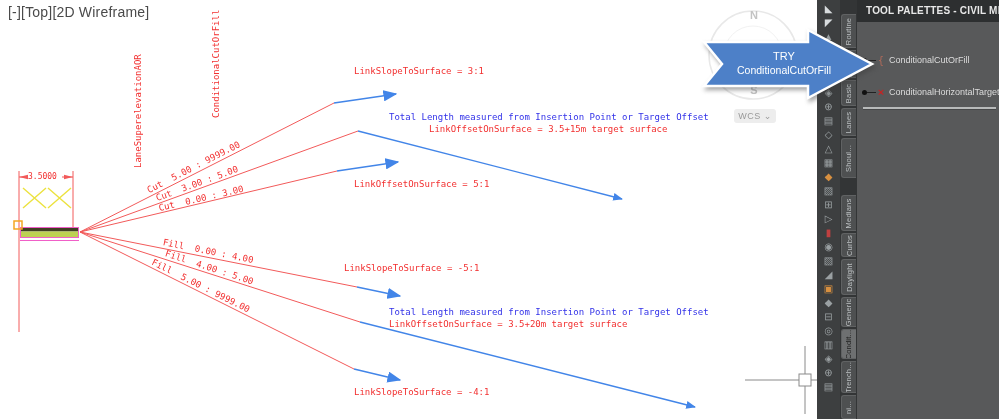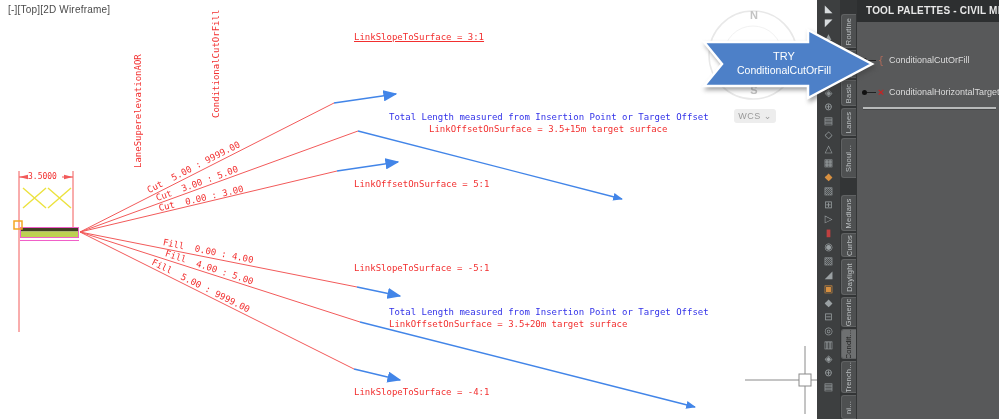--- a/index.html
+++ b/index.html
@@ -1,21 +1,21 @@
 <!DOCTYPE html>
 <html><head>
 <meta charset="utf-8">
 <style>
   html,body{margin:0;padding:0;background:#222;}
   .stage{position:relative;width:999px;height:419px;overflow:hidden;background:#fff;
          font-family:"Liberation Sans",sans-serif;}
   
   .canvas{position:absolute;left:0;top:0;width:817px;height:419px;background:#ffffff;}
   .canvas svg{position:absolute;left:0;top:0;}
-  .vplabel{position:absolute;left:8px;top:4px;font-size:10px;color:#4a4a4a;letter-spacing:.2px;}
+  .vplabel{position:absolute;left:8px;top:4px;font-size:14px;color:#4a4a4a;letter-spacing:.2px;}
   .anno{position:absolute;font-family:"DejaVu Sans Mono",monospace;font-size:9px;white-space:pre;line-height:11px;}
   .red{color:#f22f2f;}
   .blue{color:#3232e8;}
   .fl{position:absolute;font-family:"DejaVu Sans Mono",monospace;font-size:9px;color:#f22f2f;white-space:pre;transform-origin:0 100%;}
   .fl1{left:150px;top:185px;transform:rotate(-27deg);}
   .fl2{left:158px;top:193px;transform:rotate(-20deg);}
   .fl3{left:160px;top:203px;transform:rotate(-13deg);}
   .fl4{left:162px;top:237px;transform:rotate(11.2deg);}
   .fl5{left:164px;top:248px;transform:rotate(18deg);}
   .fl6{left:150px;top:256px;transform:rotate(26.5deg);}
@@ -132,25 +132,25 @@
     <div class="vert vlane">LaneSuperelevationAOR</div>
     <div class="vert vcond">ConditionalCutOrFill</div>
 
     <div class="fl fl1">Cut  5.00 : 9999.00</div>
     <div class="fl fl2">Cut  3.00 : 5.00</div>
     <div class="fl fl3">Cut  0.00 : 3.00</div>
     <div class="fl fl4">Fill  0.00 : 4.00</div>
     <div class="fl fl5">Fill  4.00 : 5.00</div>
     <div class="fl fl6">Fill  5.00 : 9999.00</div>
 
-    <div class="anno red" style="left:354px;top:32px;text-decoration:underline;">LinkSlopeToSurface = 3:1</div>
+    <div class="anno red" style="left:354px;top:66px;">LinkSlopeToSurface = 3:1</div>
     <div class="anno blue" style="left:389px;top:112px;">Total Length measured from Insertion Point or Target Offset</div>
     <div class="anno red" style="left:389px;top:124px;padding-left:40px;">LinkOffsetOnSurface = 3.5+15m target surface</div>
     <div class="anno red" style="left:354px;top:179px;">LinkOffsetOnSurface = 5:1</div>
-    <div class="anno red" style="left:354px;top:263px;">LinkSlopeToSurface = -5:1</div>
+    <div class="anno red" style="left:344px;top:263px;">LinkSlopeToSurface = -5:1</div>
     <div class="anno blue" style="left:389px;top:307px;">Total Length measured from Insertion Point or Target Offset</div>
     <div class="anno red" style="left:389px;top:319px;">LinkOffsetOnSurface = 3.5+20m target surface</div>
     <div class="anno red" style="left:354px;top:387px;">LinkSlopeToSurface = -4:1</div>
 
     <div class="compass-n">N</div>
     <div class="compass-s">S</div>
     <div class="wcs">WCS ⌄</div>
   </div>
 
   <div class="navcol">

